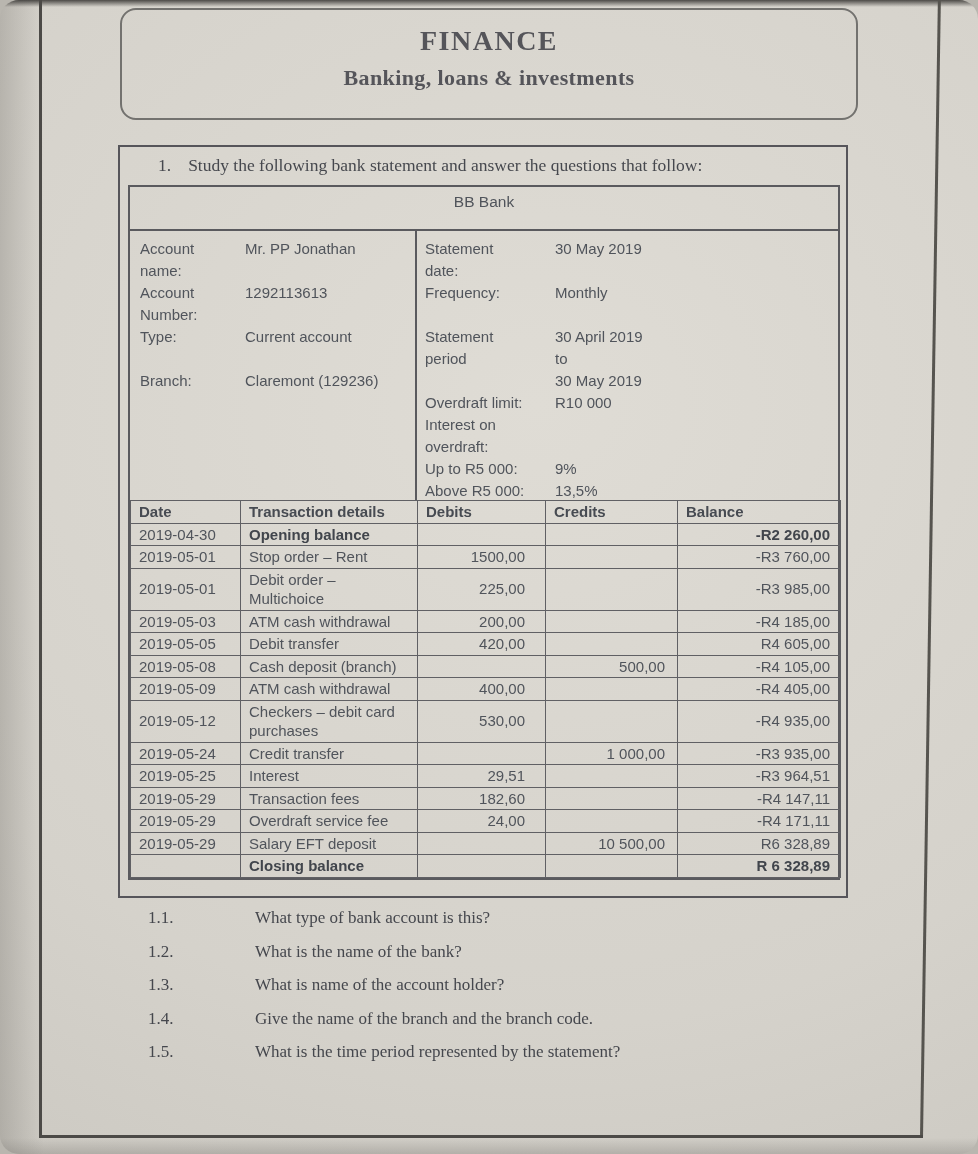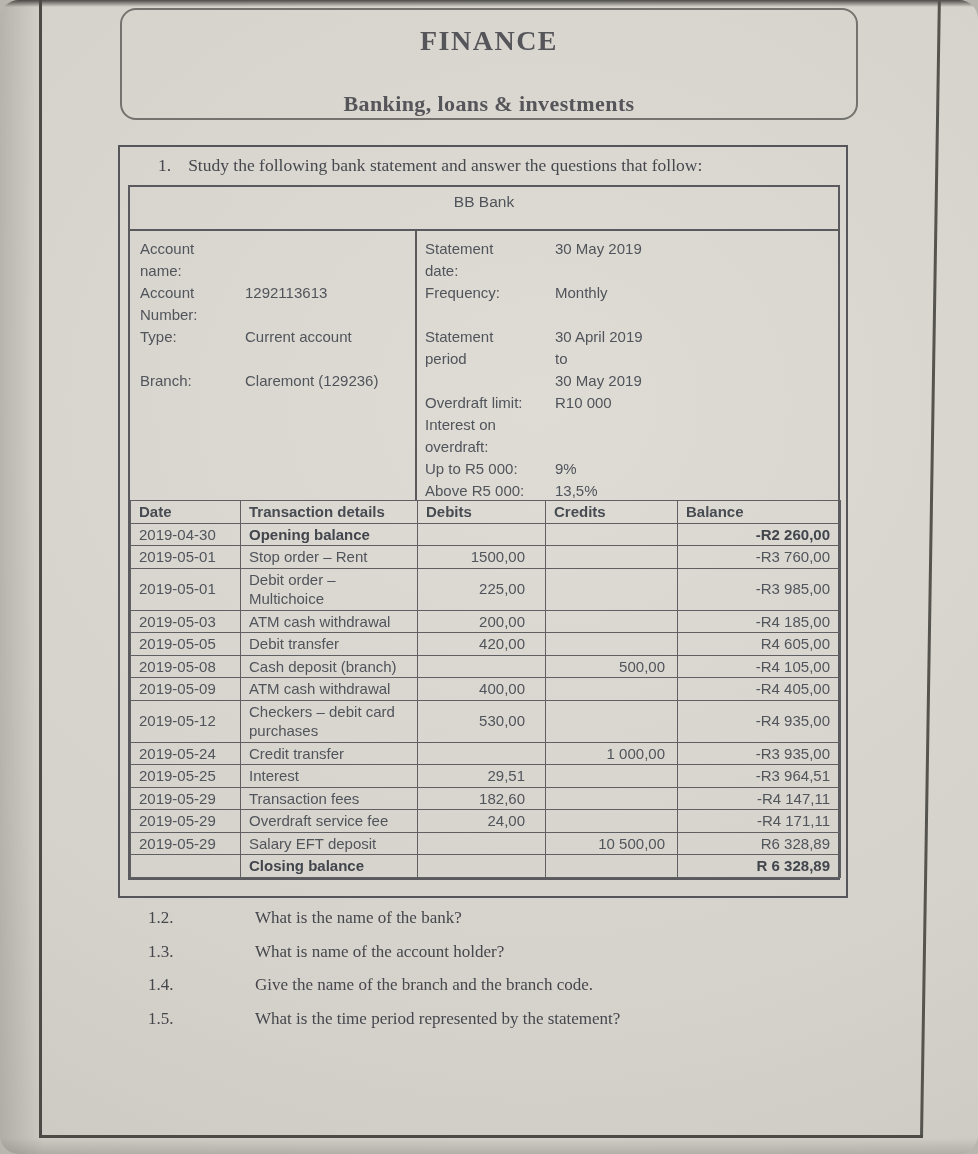--- a/index.html
+++ b/index.html
@@ -22,21 +22,21 @@
                 transform-origin:50% 100%; transform:rotate(0.9deg); }
   .edge-bottom{ position:absolute; left:39px;  top:1135px; width:884px; height:3px;  background:#4c4a47; }
 
   
   .title-box {
     position:absolute; left:120px; top:8px; width:738px; height:112px;
     border:2.5px solid #73726f; border-radius:16px; text-align:center;
     font-family:"Liberation Serif", serif; font-weight:bold; color:#55555a;
   }
   .title-main { margin-top:15px; font-size:28px; letter-spacing:1.5px; }
-  .title-sub  { margin-top:34px; font-size:22px; letter-spacing:.4px; }
+  .title-sub  { margin-top:8px; font-size:22px; letter-spacing:.4px; }
 
   
   .question-box {
     position:absolute; left:118px; top:145px; width:730px; height:753px;
     border:2px solid #56555a;
   }
   .q-intro { margin:8px 0 0 38px; font-family:"Liberation Serif", serif;
              font-size:17.5px; color:#46484e; }
   .q-intro .q-num { margin-right:17px; }
 
@@ -100,20 +100,21 @@
 
     <div class="stmt">
 
       <div class="stmt-bank">BB Bank</div>
 
       <div class="acct">
         <div class="acct-left">
           <div class="acct-row">
             <span class="lbl">Account
 name:</span>
+            <span class="val">Mr. PP Jonathan</span>
           </div>
           <div class="acct-row">
             <span class="lbl">Account
 Number:</span>
             <span class="val">1292113613</span>
           </div>
           <div class="acct-row">
             <span class="lbl">Type:</span>
             <span class="val">Current account</span>
           </div>
@@ -274,20 +275,24 @@
           <td class="num credit"></td>
           <td class="num balance">R 6 328,89</td>
         </tr>
       </tbody>
         </table>
     </div>
   </div>
 
   <div class="questions">
     <div class="q-row">
+      <span class="qn">1.1.</span>
+      <span class="qt">What type of bank account is this?</span>
+    </div>
+    <div class="q-row">
       <span class="qn">1.2.</span>
       <span class="qt">What is the name of the bank?</span>
     </div>
     <div class="q-row">
       <span class="qn">1.3.</span>
       <span class="qt">What is name of the account holder?</span>
     </div>
     <div class="q-row">
       <span class="qn">1.4.</span>
       <span class="qt">Give the name of the branch and the branch code.</span>

